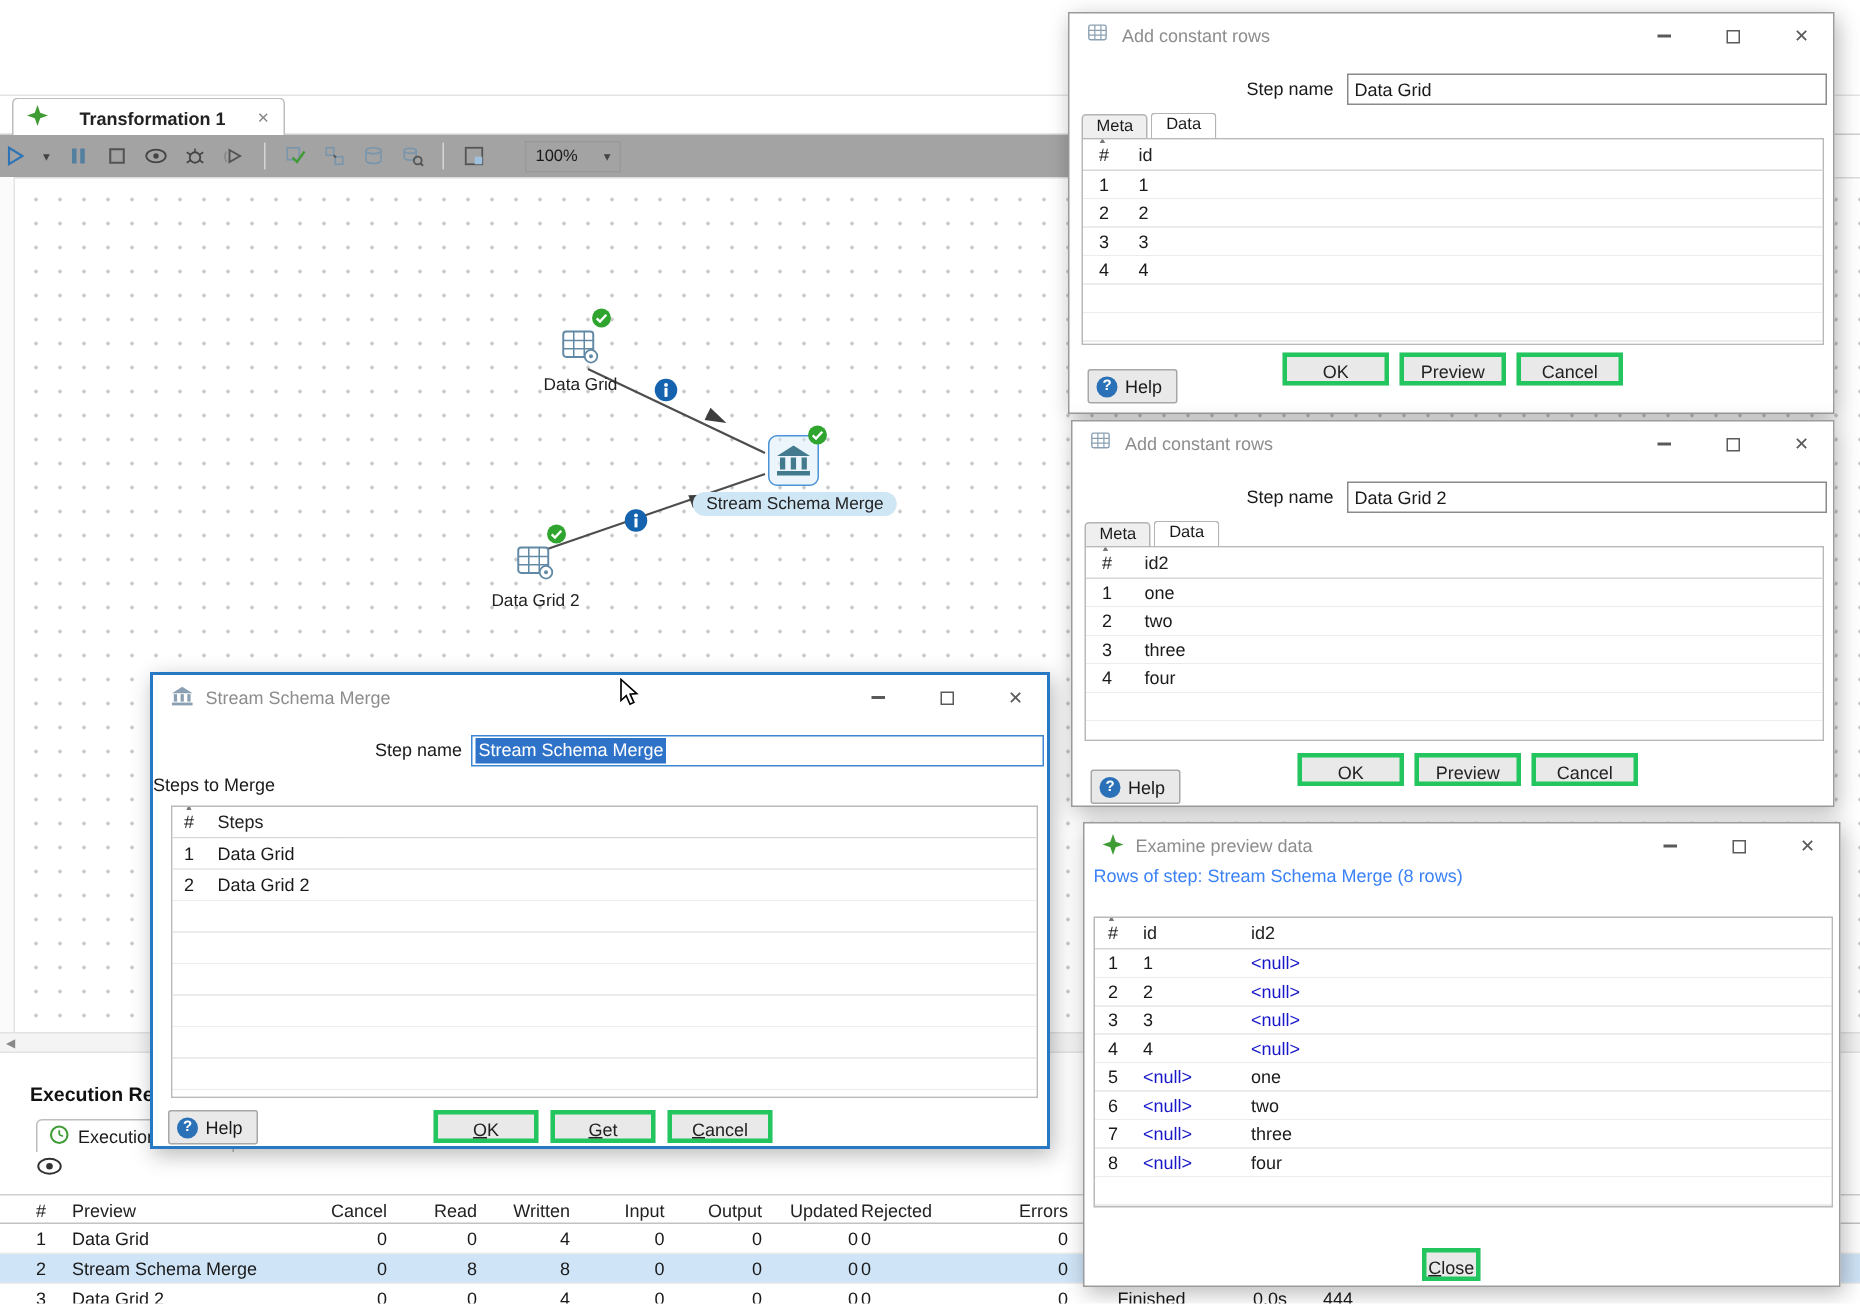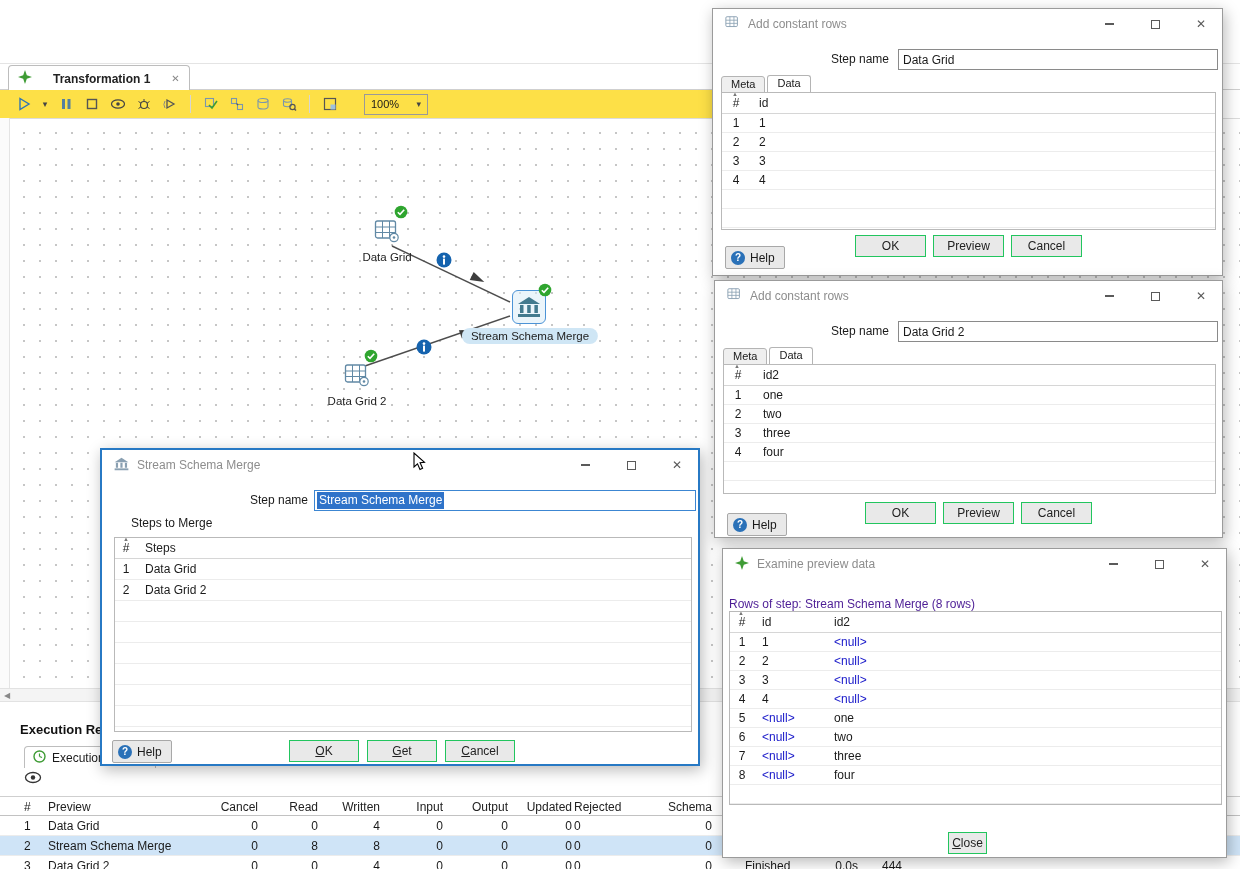--- a/index.html
+++ b/index.html
@@ -28,33 +28,33 @@
 .tbody{position:absolute;left:0;right:0;top:21px;bottom:0;background:repeating-linear-gradient(to bottom,#fff 0 18px,#ececec 18px 19px)}
 .tbl-d .tbody{background:repeating-linear-gradient(to bottom,#fff 0 20px,#ececec 20px 21px)}
 .tr{position:relative;height:19px}
 .tbl-d .tr{height:21px}
 .td{position:absolute;top:0;line-height:19px;white-space:nowrap;font-size:12px}
 .tbl-d .td{line-height:21px}
 .vline{position:absolute;top:0;bottom:0;width:1px;background:#d9d9d9}
 .null{color:#1717c9}
 .sort-caret{position:absolute;top:-2px;font-size:6px;color:#777}
 .sort-caret::after{content:"▲"}
-.btn{position:absolute;height:22px;background:#e9e9e9;border:1px solid #22c55e;font-size:12px;text-align:center;line-height:20px;color:#222}
+.btn{position:absolute;height:22px;background:#e9e9e9;border:3px solid #22c55e;font-size:12px;text-align:center;line-height:20px;color:#222}
 .btn.mn::first-letter{text-decoration:underline}
 .help{display:flex;align-items:center;gap:5px;padding:0 9px 0 5px;position:absolute;height:23px;background:#e9e9e9;border:1px solid #a8a8a8;border-radius:2px}
 .help .q{width:14px;height:14px;border-radius:50%;background:#2a71b8;color:#fff;font-size:10px;font-weight:bold;display:flex;align-items:center;justify-content:center}
 .help .q::after{content:"?"}
 
 
 .tabstrip{position:absolute;left:0;top:63px;width:1240px;height:27px;border-top:1px solid #e4e4e4;border-bottom:1px solid #cfcfcf;background:#fff;z-index:2}
 .doc-tab{position:absolute;left:8px;top:1px;height:26px;display:flex;align-items:center;gap:21px;padding:0 9px;border:1px solid #bdbdbd;border-bottom:none;border-radius:4px 4px 0 0;background:#fff}
 .doc-tab .ttl{font-weight:bold;font-size:12px;color:#222}
 .doc-tab .x{color:#888;font-size:10px}
 .doc-tab .x::after{content:"✕"}
-.toolbar{position:absolute;left:0;top:90px;width:990px;height:28px;background:#fde047;display:flex;align-items:center;padding-left:14px;gap:6px;z-index:2}
+.toolbar{position:absolute;left:0;top:90px;width:990px;height:28px;background:#a3a3a3;display:flex;align-items:center;padding-left:0;gap:6px;z-index:2}
 .tbi{width:20px;height:20px;display:flex;align-items:center;justify-content:center}
 .sep{width:1px;height:18px;background:#d5d5d5;margin:0 4px}
 .caret::after{content:"▾";font-size:9px;color:#444}
 .zoom{margin-left:18px;width:64px;height:21px;border:1px solid #999;display:flex;align-items:center;justify-content:space-between;padding:0 6px;font-size:11px}
 .zoom::after{content:"▾";font-size:9px;color:#444}
 
 
 .left-rail{position:absolute;left:0;top:118px;width:10px;height:570px;background:#fbfbfb;border-right:1px solid #e4e4e4;z-index:1}
 .canvas{position:absolute;left:10px;top:118px;width:1230px;height:570px;border-top:1px solid #dcdcdc;background-image:radial-gradient(circle,#c6c6c6 1px,transparent 1.3px);background-size:16px 16px;background-position:6px 6px;z-index:1}
 .step-label{position:absolute;transform:translateX(-50%);font-size:11.5px;color:#222;white-space:nowrap}
@@ -299,21 +299,21 @@
   <div class="exec-head">
     <span class="th">#</span>
     <span class="th">Preview</span>
     <span class="th">Cancel</span>
     <span class="th">Read</span>
     <span class="th">Written</span>
     <span class="th">Input</span>
     <span class="th">Output</span>
     <span class="th">Updated</span>
     <span class="th">Rejected</span>
-    <span class="th">Schema</span>
+    <span class="th">Errors</span>
   </div>
   <div class="exec-body">
       <div class="tr">
         <span class="td">1</span>
         <span class="td">Data Grid</span>
         <span class="td">0</span>
         <span class="td">0</span>
         <span class="td">4</span>
         <span class="td">0</span>
         <span class="td">0</span>
@@ -488,21 +488,21 @@
     <span class="win-btns">
       <span class="wb min">
           <i></i>
         </span>
       <span class="wb max">
           <i></i>
         </span>
       <span class="wb cls"></span>
     </span>
   </div>
-  <div class="abs" style="left:6px;top:48px;color:#4c1d95">Rows of step: Stream Schema Merge (8 rows)</div>
+  <div class="abs" style="left:6px;top:28px;color:#3b82f6">Rows of step: Stream Schema Merge (8 rows)</div>
   <div class="tbl tbl-c" style="left:6px;top:62px;width:493px;height:194px">
     <div class="vline" style="left:24px"></div>
     <div class="vline" style="left:96px"></div>
     <div class="vline" style="left:166px"></div>
     <div class="thead">
       <span class="th">#</span>
       <span class="th">id</span>
       <span class="th">id2</span>
       <span class="sort-caret" style="left:8px"></span>
     </div>
@@ -569,21 +569,21 @@
       <span class="wb max">
           <i></i>
         </span>
       <span class="wb cls"></span>
     </span>
   </div>
   <div class="lbl" style="left:126px;top:40px;width:80px">Step name</div>
   <div class="txt" style="left:212px;top:40px;width:382px;border-color:#3c86d2;padding:1px 2px">
     <span style="background:#2f73c9;color:#fff;line-height:17px;display:inline-block;padding:0 2px">Stream Schema Merge</span>
   </div>
-  <div class="abs" style="left:29px;top:66px">Steps to Merge</div>
+  <div class="abs" style="left:0;top:66px">Steps to Merge</div>
   <div class="tbl tbl-d" style="left:12px;top:87px;width:578px;height:195px">
     <div class="vline" style="left:22px"></div>
     <div class="vline" style="left:110px"></div>
     <div class="thead">
       <span class="th">#</span>
       <span class="th">Steps</span>
       <span class="sort-caret" style="left:8px"></span>
     </div>
     <div class="tbody">
         <div class="tr">

